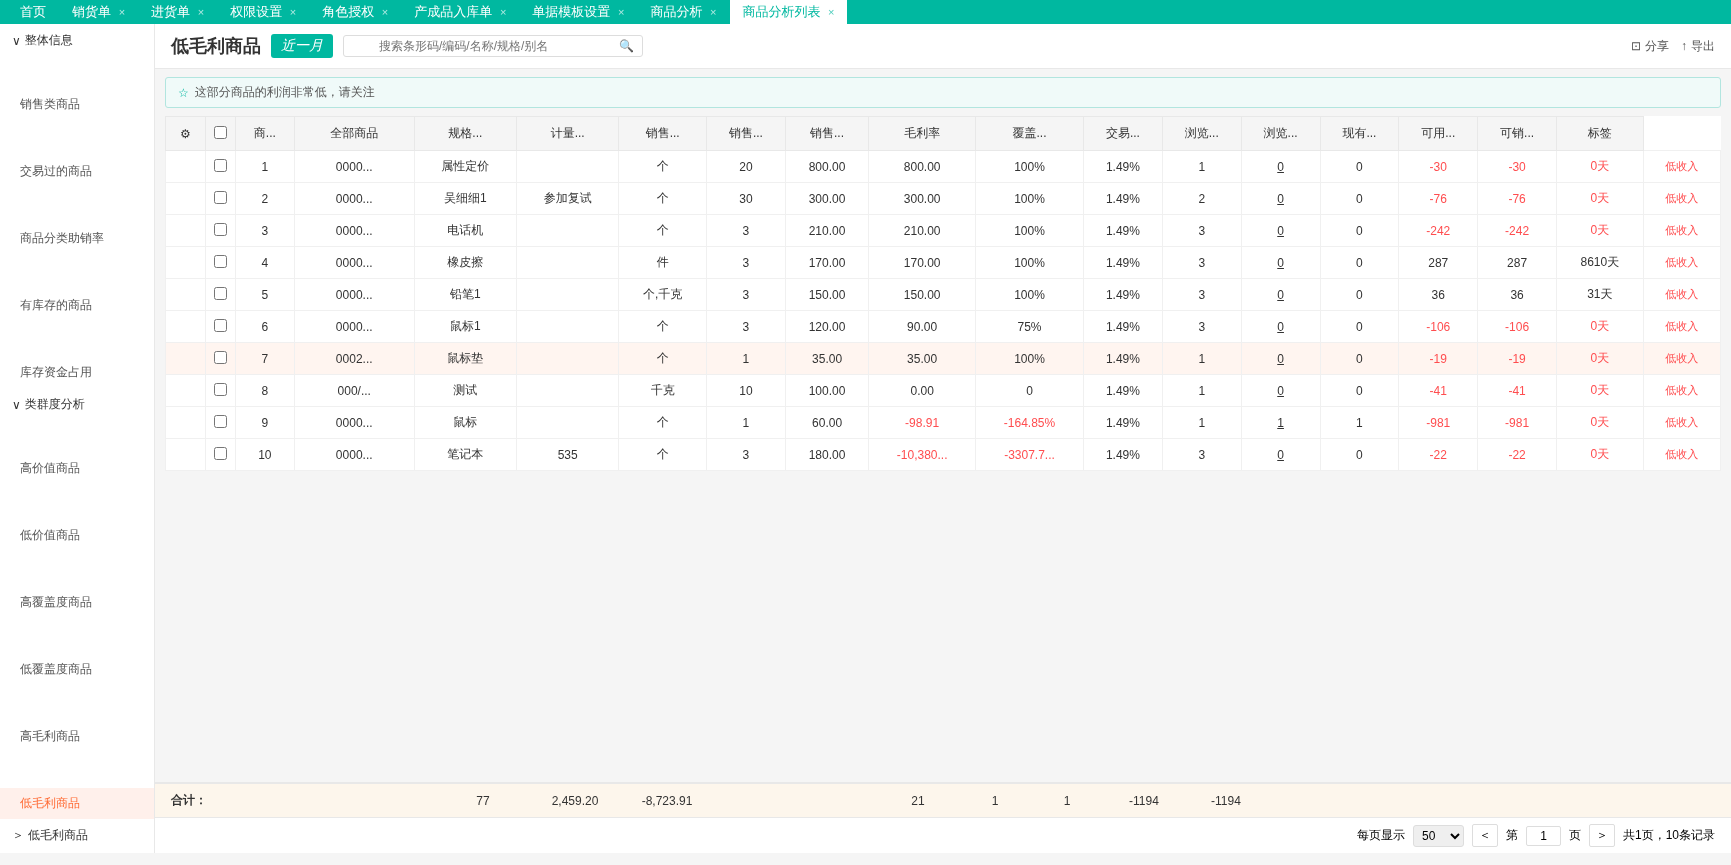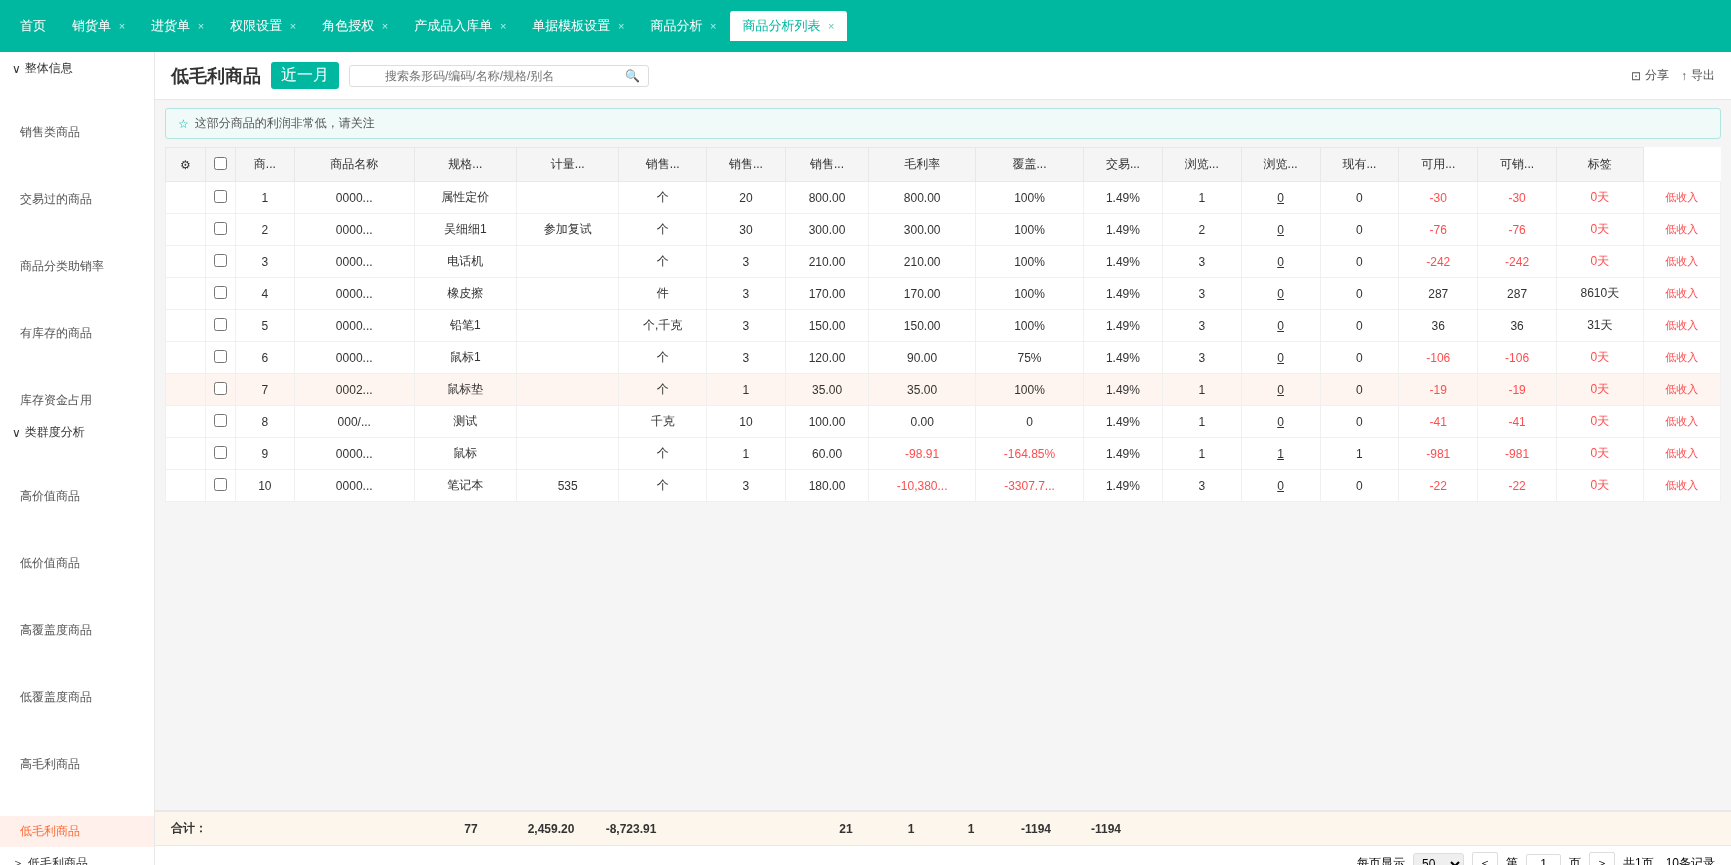--- a/index.html
+++ b/index.html
@@ -1,21 +1,21 @@
 <!DOCTYPE html>
 <html><head>
   <meta charset="utf-8">
   <style>
     * { margin: 0; padding: 0; box-sizing: border-box; }
     body { font-family: 'Microsoft YaHei', Arial, sans-serif; font-size: 12px; background: #f5f5f5; overflow: hidden; }
 
     
     .top-nav {
       background: #00b8a0;
-      height: 52px;
+      height: 24px;
       display: flex;
       align-items: center;
       padding: 0 8px;
       gap: 2px;
     }
     .nav-item {
       color: #fff;
       padding: 6px 12px;
       cursor: pointer;
       white-space: nowrap;
@@ -80,21 +80,22 @@
       font-weight: bold;
       color: #333;
     }
     .date-filter-btn {
       background: #00b8a0;
       color: #fff;
       border: none;
       padding: 3px 10px;
       border-radius: 3px;
       cursor: pointer;
-      font-size: 16px;
+      font-size: 14px;
+      font-style: italic;
     }
     .search-box {
       display: flex;
       align-items: center;
       border: 1px solid #ddd;
       border-radius: 3px;
       padding: 3px 8px;
       flex: 1;
       max-width: 300px;
     }
@@ -189,23 +190,22 @@
       padding: 8px 16px;
       display: flex;
       align-items: center;
       font-size: 12px;
       color: #333;
       gap: 20px;
     }
     .footer-total .label { font-weight: bold; min-width: 40px; }
     .total-values {
       display: flex;
-      gap: 0;
+      gap: 12px;
       flex: 1;
-      font-weight: bold;
     }
     .total-cell {
       text-align: center;
       padding: 0 6px;
     }
 
     
     .pagination {
       background: #fff;
       border-top: 1px solid #e8e8e8;
@@ -331,21 +331,21 @@
       <span>这部分商品的利润非常低，请关注</span>
     </div>
 
     <div class="table-container">
       <table>
         <thead>
           <tr>
             <th class="col-icon">⚙</th>
             <th class="col-check"><input type="checkbox" style=""></th>
             <th>商...</th>
-            <th style="width:120px;">商品名称</th>
+            <th style="width:120px;">全部商品</th>
             <th>规格...</th>
             <th>计量...</th>
             <th>销售...</th>
             <th>销售...</th>
             <th>销售...</th>
             <th>毛利率</th>
             <th>覆盖...</th>
             <th>交易...</th>
             <th>浏览...</th>
             <th>浏览...</th>

